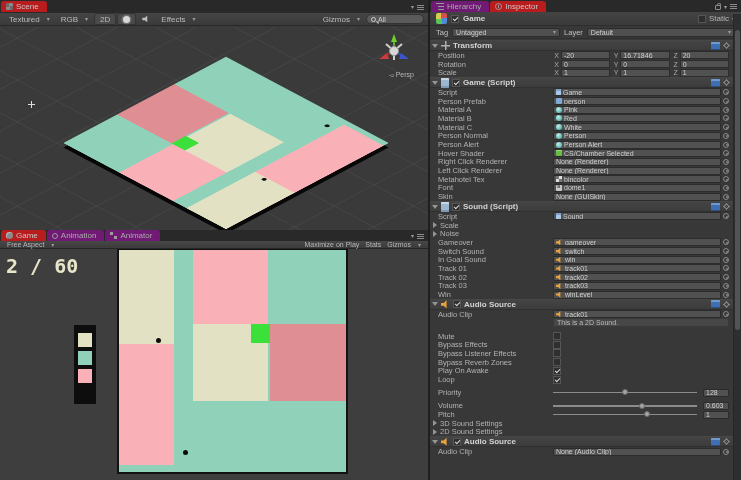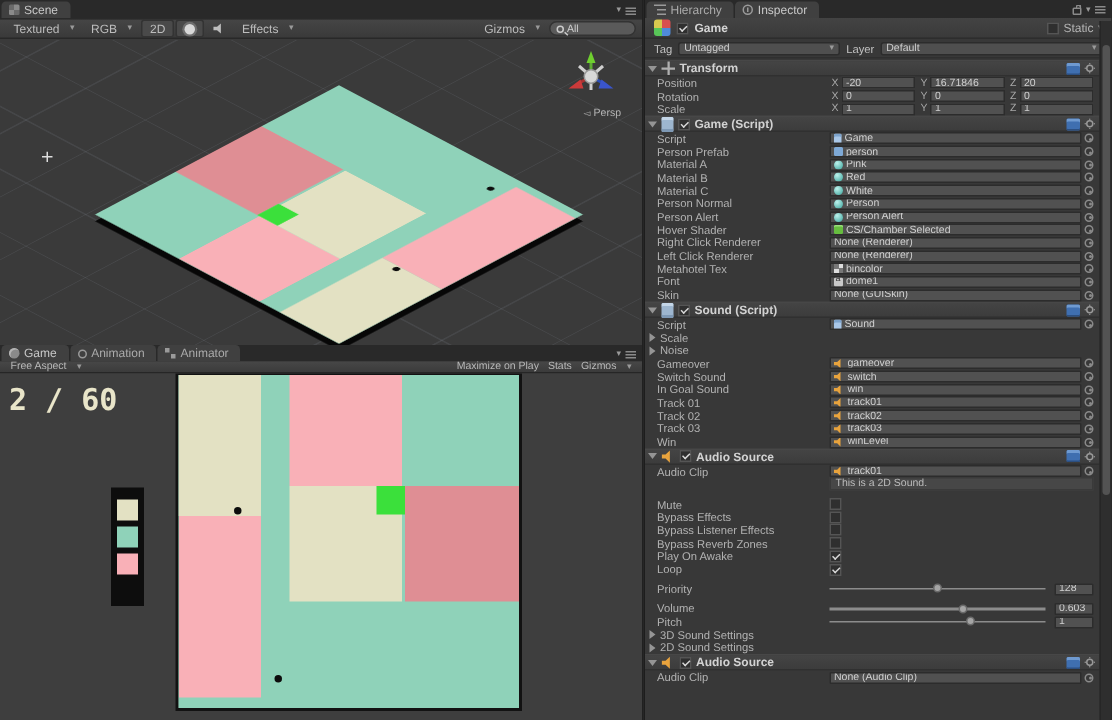--- a/index.html
+++ b/index.html
@@ -2,23 +2,23 @@
 <html><head>
 <meta charset="utf-8">
 <style>
   html,body{margin:0;padding:0;background:#222;}
   .root{position:relative;width:741px;height:480px;background:#2e2e2e;overflow:hidden;
         font-family:"Liberation Sans",sans-serif;color:#c2c2c2;-webkit-font-smoothing:antialiased;}
   .root *{box-sizing:border-box;}
 
   
   .tabbar{height:12px;background:#292929;display:flex;align-items:flex-end;font-size:8px;color:#b8b8b8;}
-  .tab{display:flex;align-items:center;gap:3px;padding:1px 8px 1px 5px;height:11px;background:#404040;
+  .tab{display:flex;align-items:center;gap:3px;padding:1px 8px 1px 5px;height:11px;background:#701a75;
        border-radius:3px 3px 0 0;margin-left:1px;color:#aaa;}
-  .tab.active{background:#404040;color:#c8c8c8;}
+  .tab.active{background:#b91c1c;color:#c8c8c8;}
   .corner-icons{margin-left:auto;display:flex;align-items:center;gap:3px;padding:0 4px 2px 0;color:#8a8a8a;font-size:7px;}
   .menu-glyph{width:7px;height:5px;border-top:1px solid #8a8a8a;border-bottom:1px solid #8a8a8a;
               background:linear-gradient(#8a8a8a 0 0) center/7px 1px no-repeat;}
   .dd-arrow{font-size:6px;color:#9a9a9a;line-height:1;}
   .toolbar{height:14px;background:linear-gradient(#454545,#3a3a3a);border-top:1px solid #2a2a2a;
            border-bottom:1px solid #282828;display:flex;align-items:center;font-size:8px;padding:0 4px;gap:1px;color:#bdbdbd;}
   .tb-item{display:flex;align-items:center;gap:7px;padding:0 5px;height:12px;border-radius:2px;}
   .tb-btn{background:#4a4a4a;border:1px solid #333;}
   .tb-sep{flex:1;}
 

